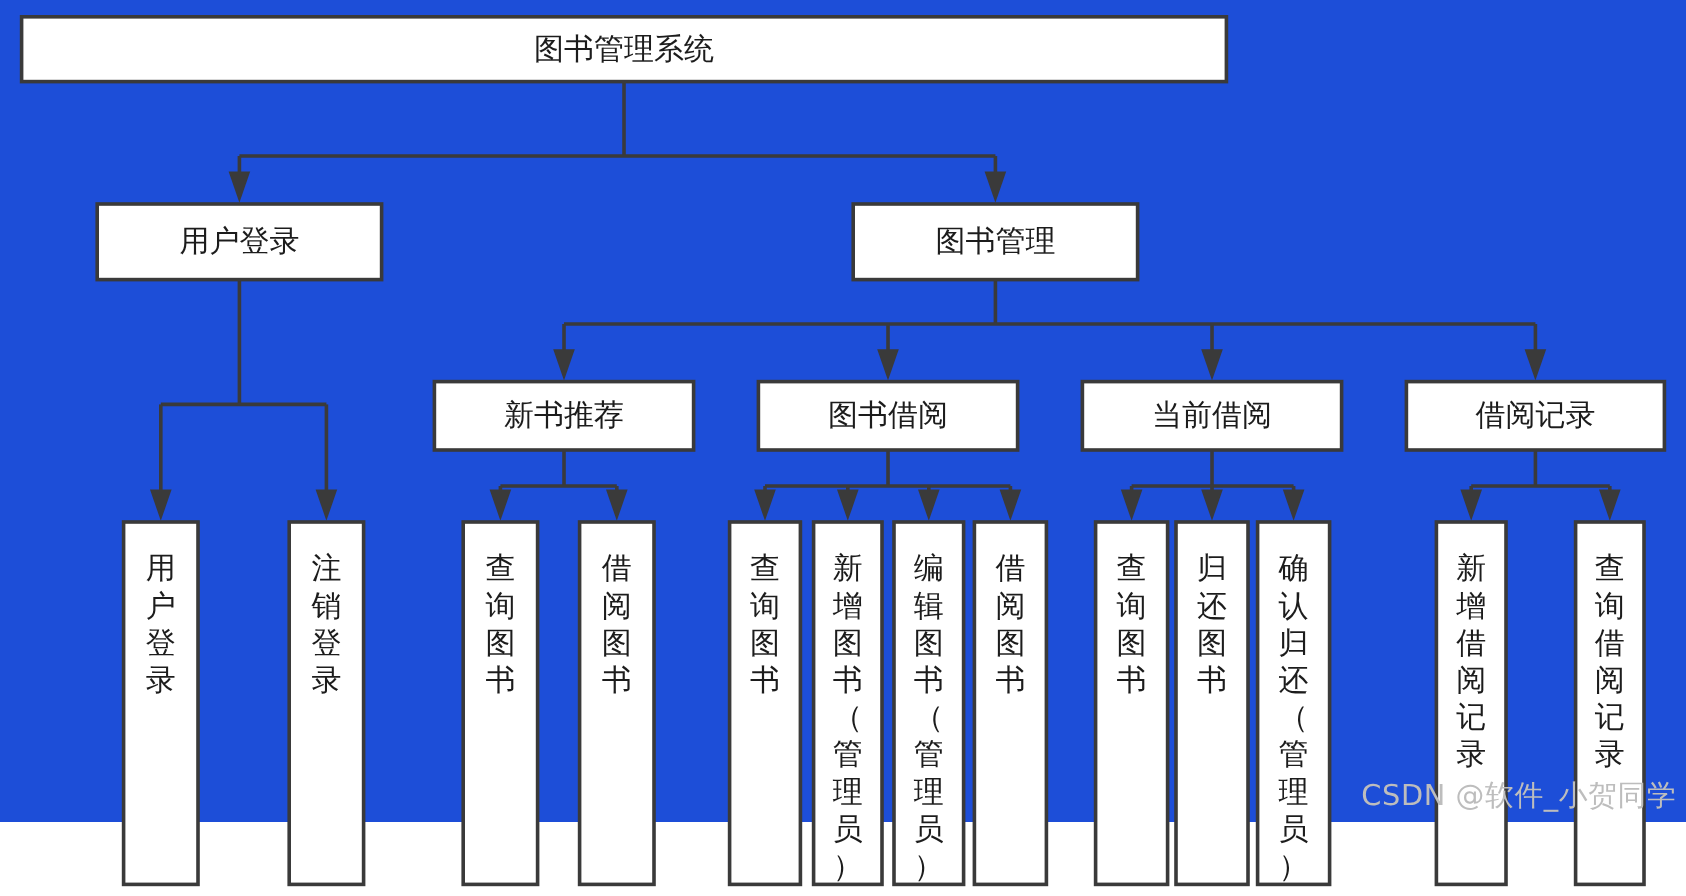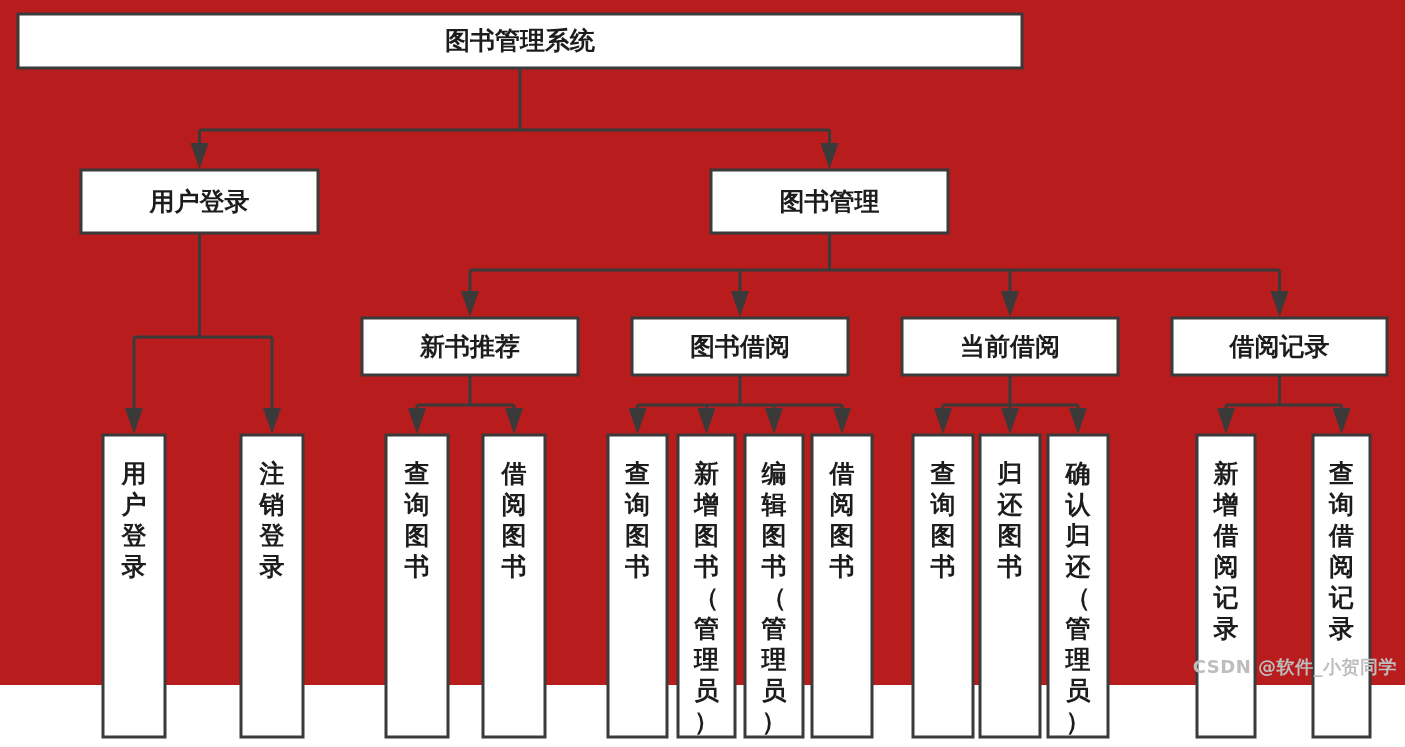--- a/index.html
+++ b/index.html
@@ -11,22 +11,21 @@
   body {
     width: 1405px;
     height: 747px;
     overflow: hidden;
     font-family: "DejaVu Sans", "Liberation Sans", sans-serif;
   }
   #diagram-root {
     position: relative;
     width: 1405px;
     height: 685px;
-    background: #b91c1c;
-    font-weight: bold;
+    background: #1d4ed8;
   }
   svg.diagram-svg {
     position: absolute;
     left: 0;
     top: 0;
     width: 1405px;
     height: 747px;
     display: block;
   }
   .node-rect {
@@ -49,21 +48,21 @@
     font-family: "DejaVu Sans", "Liberation Sans", sans-serif;
     font-size: 25px;
     text-anchor: middle;
     dominant-baseline: middle;
   }
   .watermark {
     position: absolute;
     right: 8px;
     bottom: 6px;
     color: #bdbdbd;
-    font-size: 18px;
+    font-size: 24px;
     font-family: "DejaVu Sans", "Liberation Sans", sans-serif;
     white-space: nowrap;
     letter-spacing: 0.5px;
     pointer-events: none;
   }
 </style>
 </head>
 <body>
 
 <div id="diagram-root">

